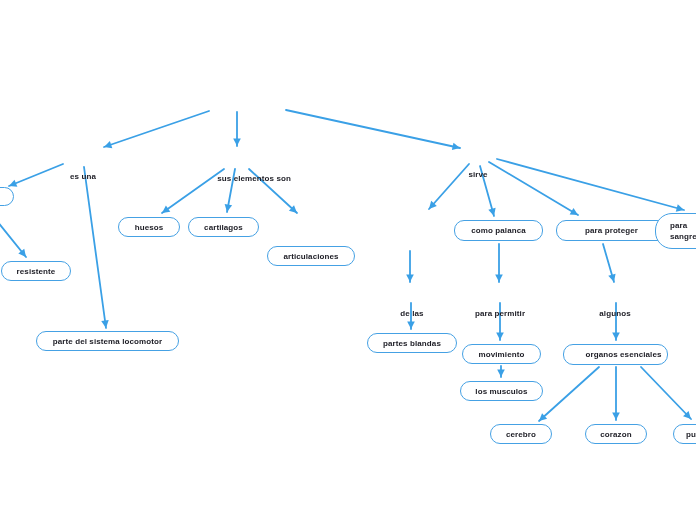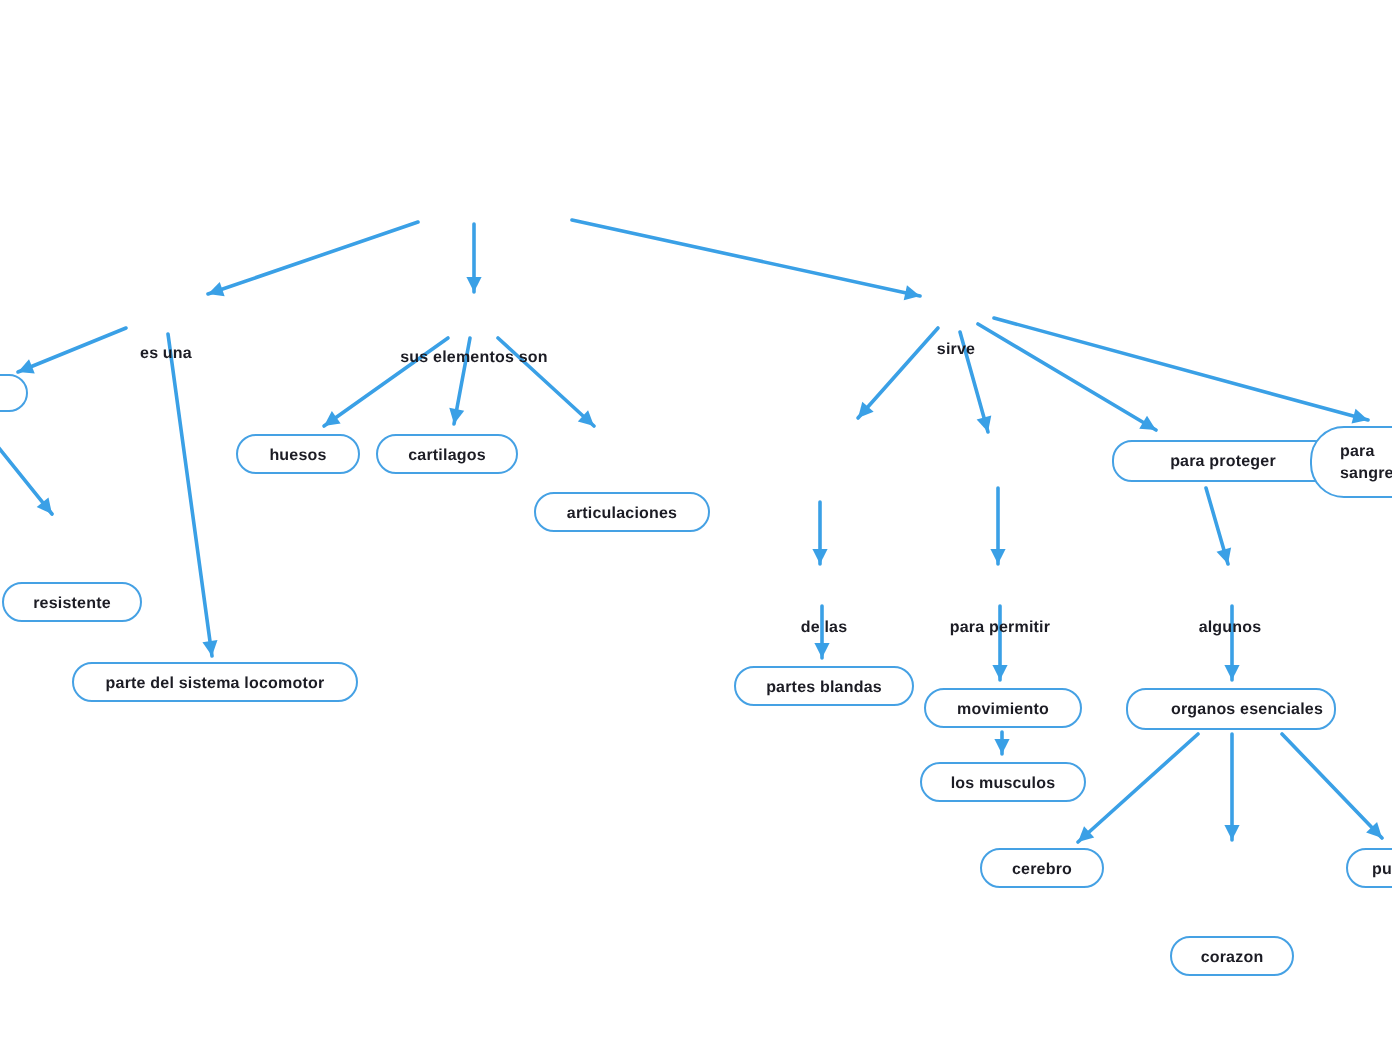--- a/index.html
+++ b/index.html
@@ -55,43 +55,46 @@
       <line x1="603" y1="244" x2="614" y2="282" marker-end="url(#ah)"></line>
       <line x1="616" y1="303" x2="616" y2="340" marker-end="url(#ah)"></line>
       <line x1="599" y1="367" x2="539" y2="421" marker-end="url(#ah)"></line>
       <line x1="616" y1="367" x2="616" y2="420" marker-end="url(#ah)"></line>
       <line x1="641" y1="367" x2="691" y2="419" marker-end="url(#ah)"></line>
     </svg>
   <div id="node-layer">
       <div class="node label" style="left: 63px; top: 150px; width: 40px; height: 13px;">
         <span>es una</span>
       </div>
-      <div class="node label" style="left: 197px; top: 152px; width: 80px; height: 13px;">
+      <div class="node label" style="left: 211px; top: 152px; width: 80px; height: 13px; align-items: flex-end;">
         <span>sus elementos son</span>
       </div>
       <div class="node label" style="left: 458px; top: 148px; width: 40px; height: 13px;">
         <span>sirve</span>
       </div>
       <div class="node box" style="left: 118px; top: 217px; width: 62px; height: 20px; text-align: right;">
         <span>huesos</span>
       </div>
       <div class="node box" style="left: 188px; top: 217px; width: 71px; height: 20px;">
         <span>cartilagos</span>
       </div>
       <div class="node box" style="left: 267px; top: 217px; width: 88px; height: 20px; margin-top: 29px;">
         <span>articulaciones</span>
       </div>
       <div class="node box" style="left: -60px; top: 187px; width: 74px; height: 19px;">
         <span></span>
       </div>
-      <div class="node box" style="left: 1px; top: 261px; width: 70px; height: 20px; margin-top: 30px;">
+      <div class="node box" style="left: 1px; top: 261px; width: 70px; height: 20px;">
         <span>resistente</span>
       </div>
       <div class="node box" style="left: 36px; top: 331px; width: 143px; height: 20px;">
         <span>parte del sistema locomotor</span>
+      </div>
+      <div class="node box" style="left: 454px; top: 220px; width: 89px; height: 21px;">
+        <span>como palanca</span>
       </div>
       <div class="node box" style="left: 556px; top: 220px; width: 111px; height: 21px;">
         <span>para proteger</span>
       </div>
       <div class="node box align-left" style="left: 655px; top: 213px; width: 88px; height: 36px; border-radius: 17px; padding-left: 14px;">
         <span>para</span>
         <span>sangre</span>
       </div>
       <div class="node label" style="left: 392px; top: 287px; width: 40px; height: 13px;">
         <span>de las</span>
@@ -110,20 +113,20 @@
       </div>
       <div class="node box" style="left: 460px; top: 381px; width: 83px; height: 20px;">
         <span>los musculos</span>
       </div>
       <div class="node box" style="left: 563px; top: 344px; width: 105px; height: 21px; padding-left: 16px;">
         <span>organos esenciales</span>
       </div>
       <div class="node box" style="left: 490px; top: 424px; width: 62px; height: 20px;">
         <span>cerebro</span>
       </div>
-      <div class="node box" style="left: 585px; top: 424px; width: 62px; height: 20px; margin-top: 44px;">
+      <div class="node box" style="left: 585px; top: 424px; width: 62px; height: 20px;">
         <span>corazon</span>
       </div>
       <div class="node box align-left" style="left: 673px; top: 424px; width: 80px; height: 20px; padding-left: 12px;">
         <span>pulmones</span>
       </div>
     </div>
 </div>
 
 </body></html>

